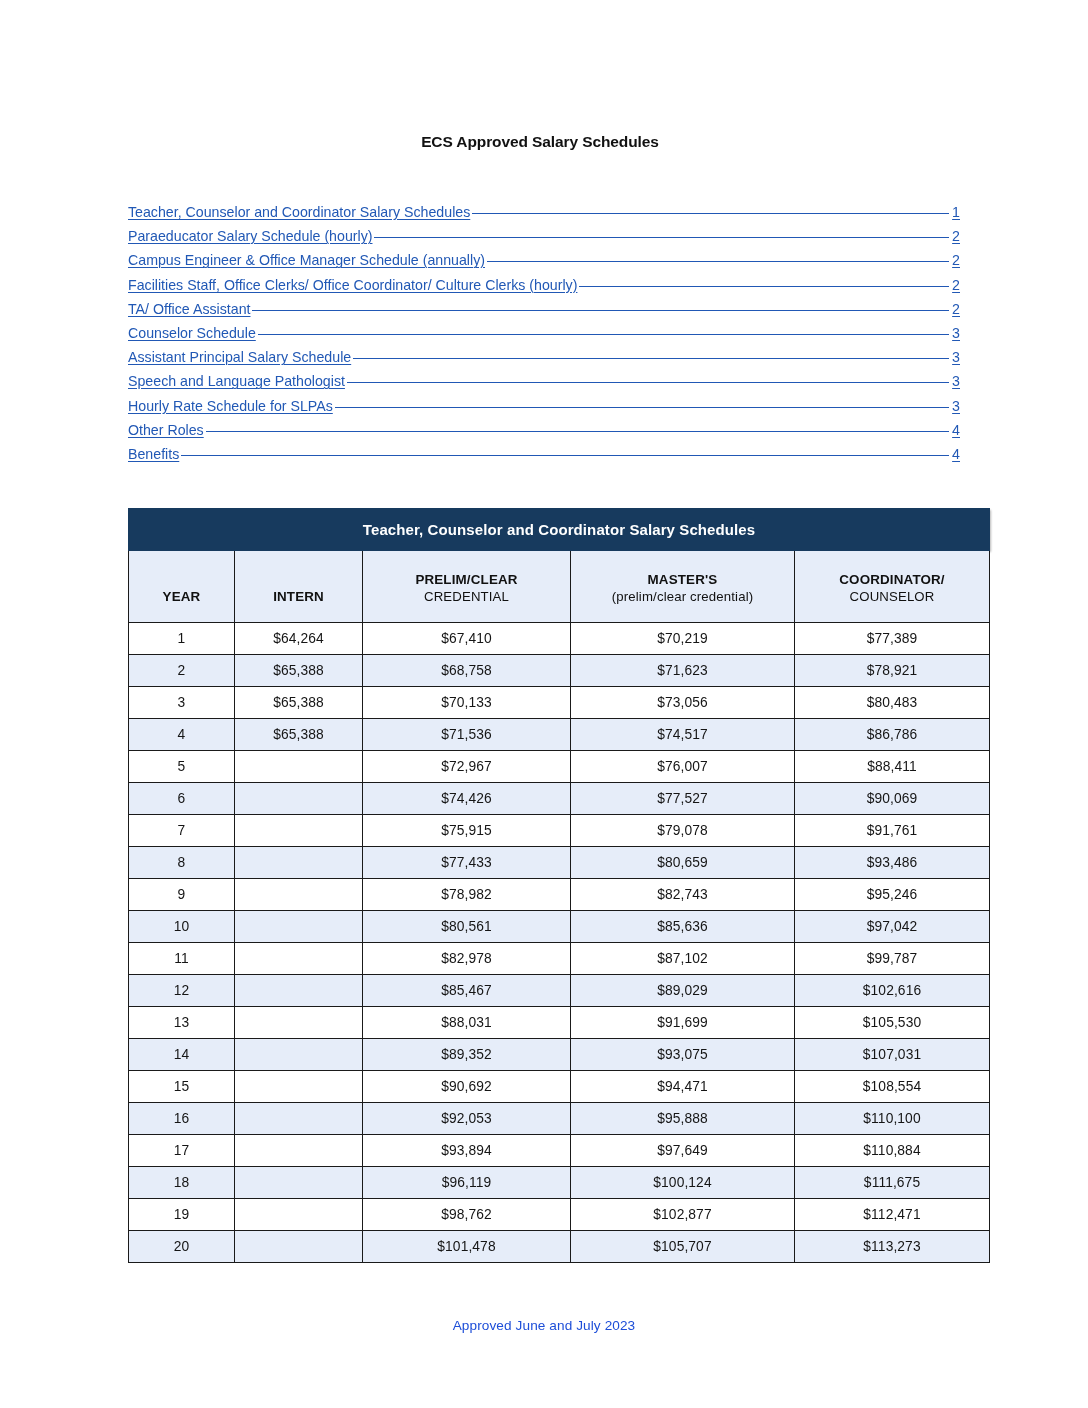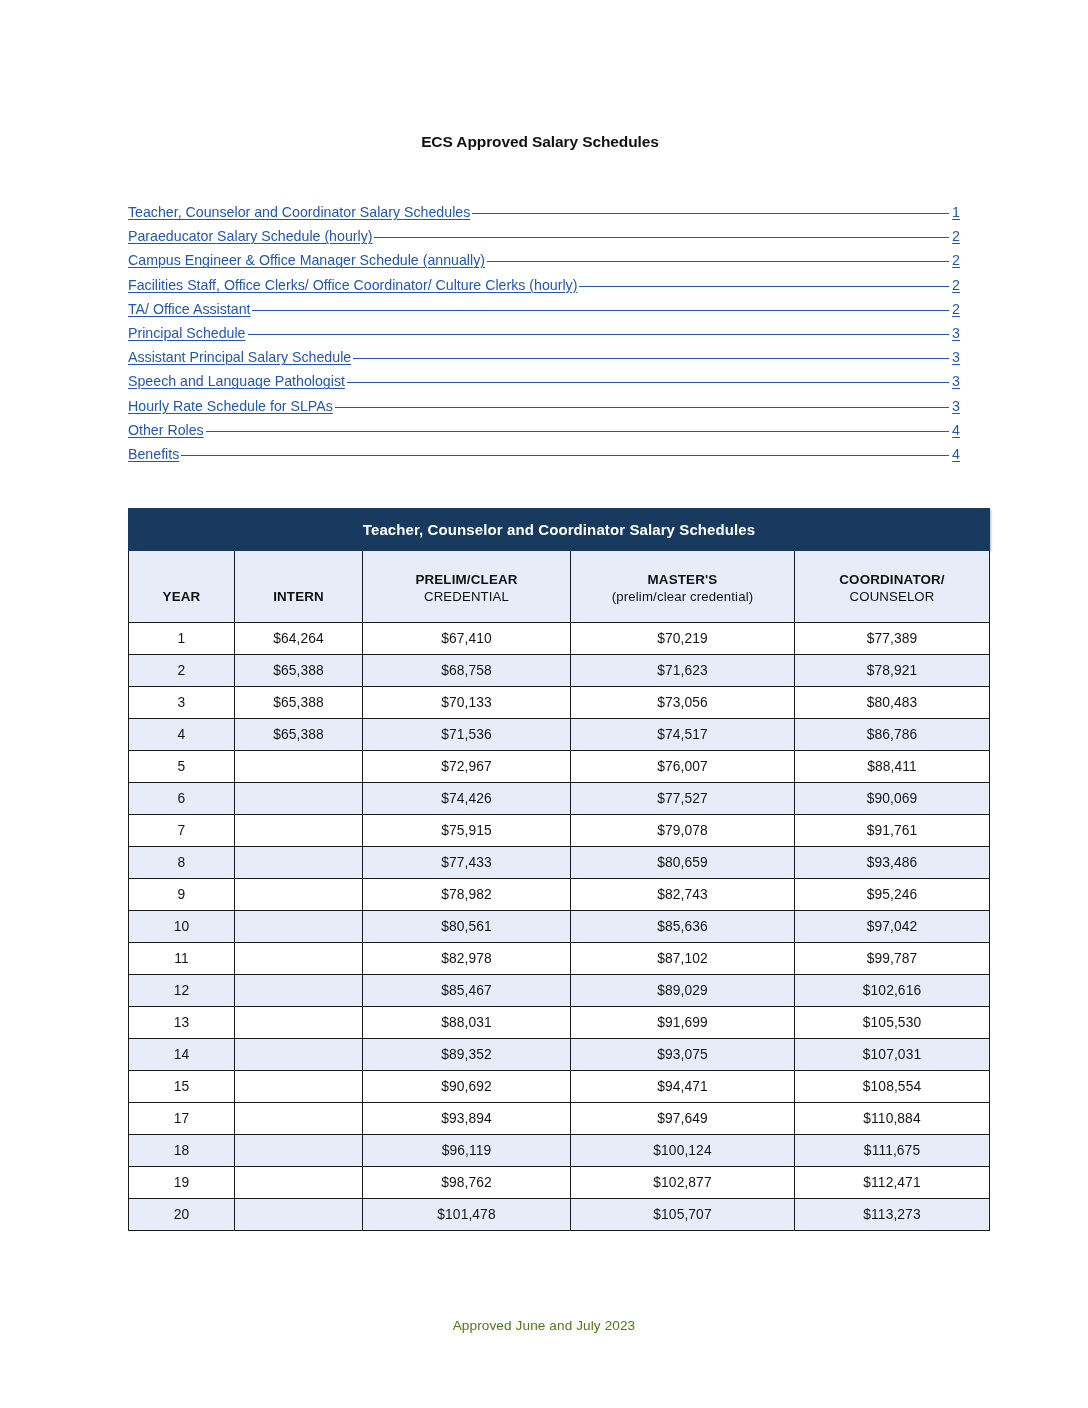--- a/index.html
+++ b/index.html
@@ -164,21 +164,21 @@
   }
 
   
   .page-footer {
     position: absolute;
     left: 0;
     right: 0;
     top: 1318px;
     text-align: center;
     font-size: 13.6px;
-    color: #4d7c0f;
+    color: #1d4ed8;
     letter-spacing: 0.1px;
   }
 </style>
 </head>
 <body>
 
 <div class="page-header">
 
 
   <div class="doc-title">ECS Approved Salary Schedules</div>
@@ -204,21 +204,21 @@
     <span class="toc-label">Facilities Staff, Office Clerks/ Office Coordinator/ Culture Clerks (hourly)</span>
     <span class="toc-leader"></span>
     <span class="toc-page">2</span>
   </a>
   <a class="toc-entry" href="#">
     <span class="toc-label">TA/ Office Assistant</span>
     <span class="toc-leader"></span>
     <span class="toc-page">2</span>
   </a>
   <a class="toc-entry" href="#">
-    <span class="toc-label">Principal Schedule</span>
+    <span class="toc-label">Counselor Schedule</span>
     <span class="toc-leader"></span>
     <span class="toc-page">3</span>
   </a>
   <a class="toc-entry" href="#">
     <span class="toc-label">Assistant Principal Salary Schedule</span>
     <span class="toc-leader"></span>
     <span class="toc-page">3</span>
   </a>
   <a class="toc-entry" href="#">
     <span class="toc-label">Speech and Language Pathologist</span>
@@ -375,20 +375,27 @@
           <td>$93,075</td>
           <td>$107,031</td>
         </tr>
         <tr>
           <td>15</td>
           <td></td>
           <td>$90,692</td>
           <td>$94,471</td>
           <td>$108,554</td>
         </tr>
+        <tr class="alt">
+          <td>16</td>
+          <td></td>
+          <td>$92,053</td>
+          <td>$95,888</td>
+          <td>$110,100</td>
+        </tr>
         <tr>
           <td>17</td>
           <td></td>
           <td>$93,894</td>
           <td>$97,649</td>
           <td>$110,884</td>
         </tr>
         <tr class="alt">
           <td>18</td>
           <td></td>

